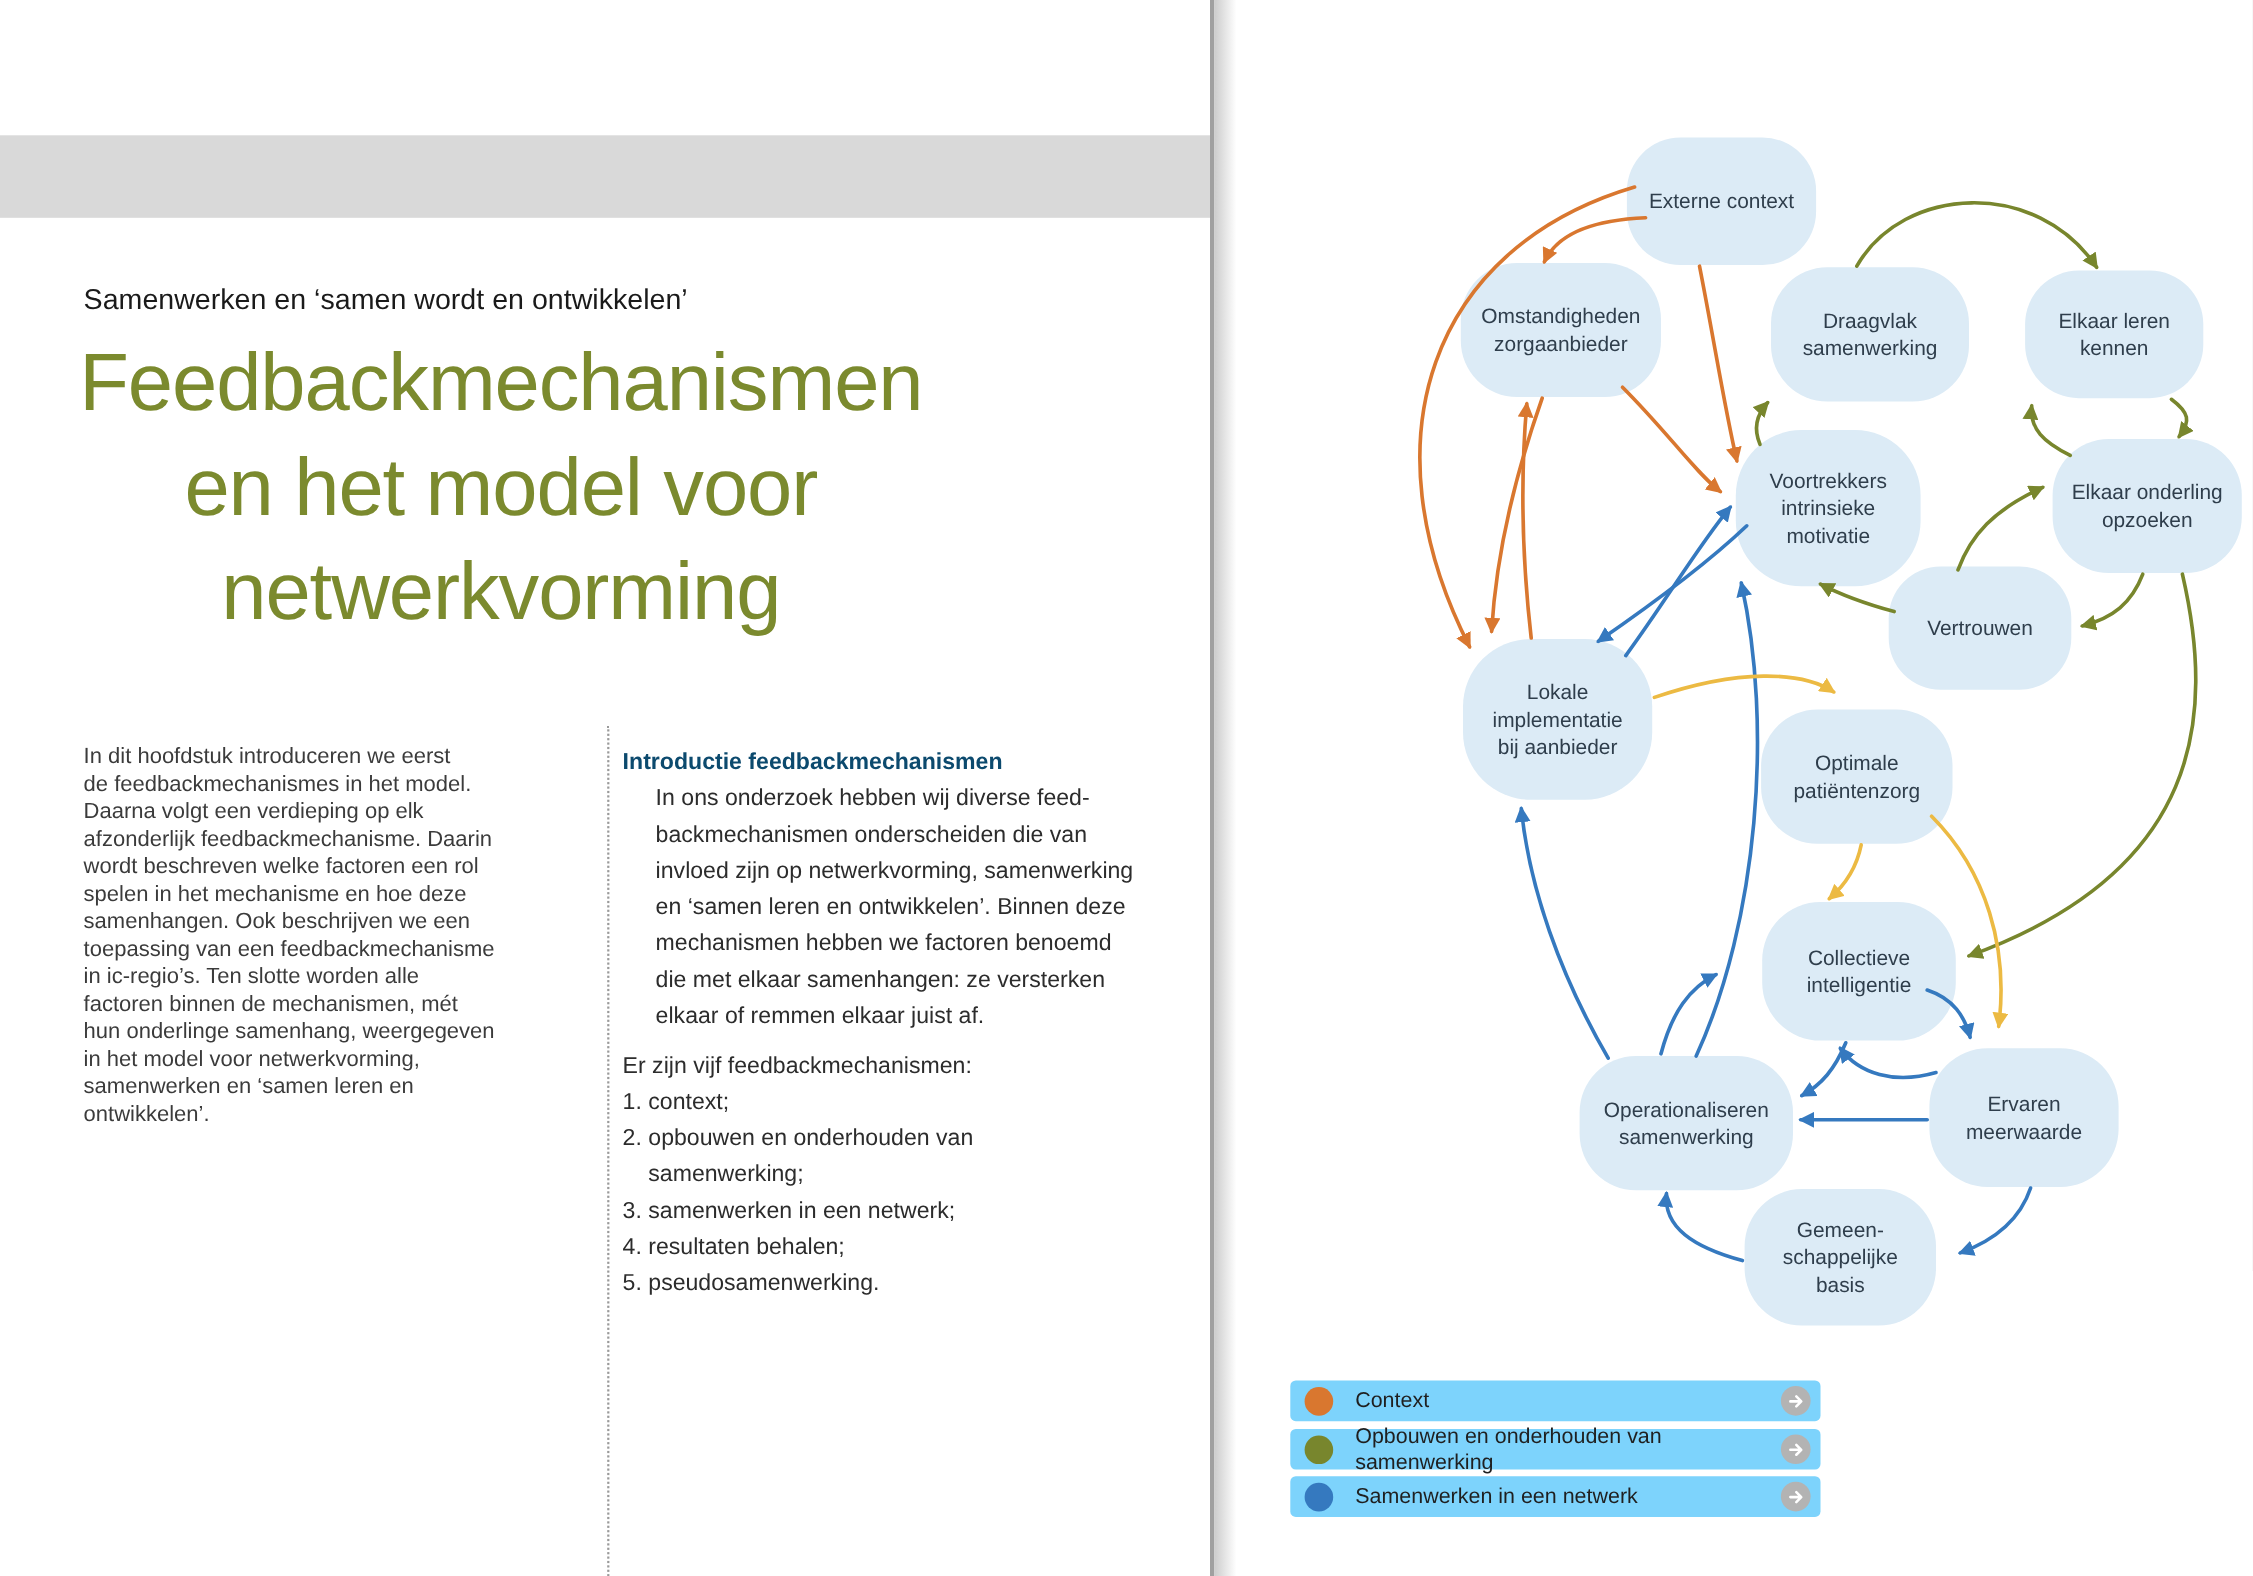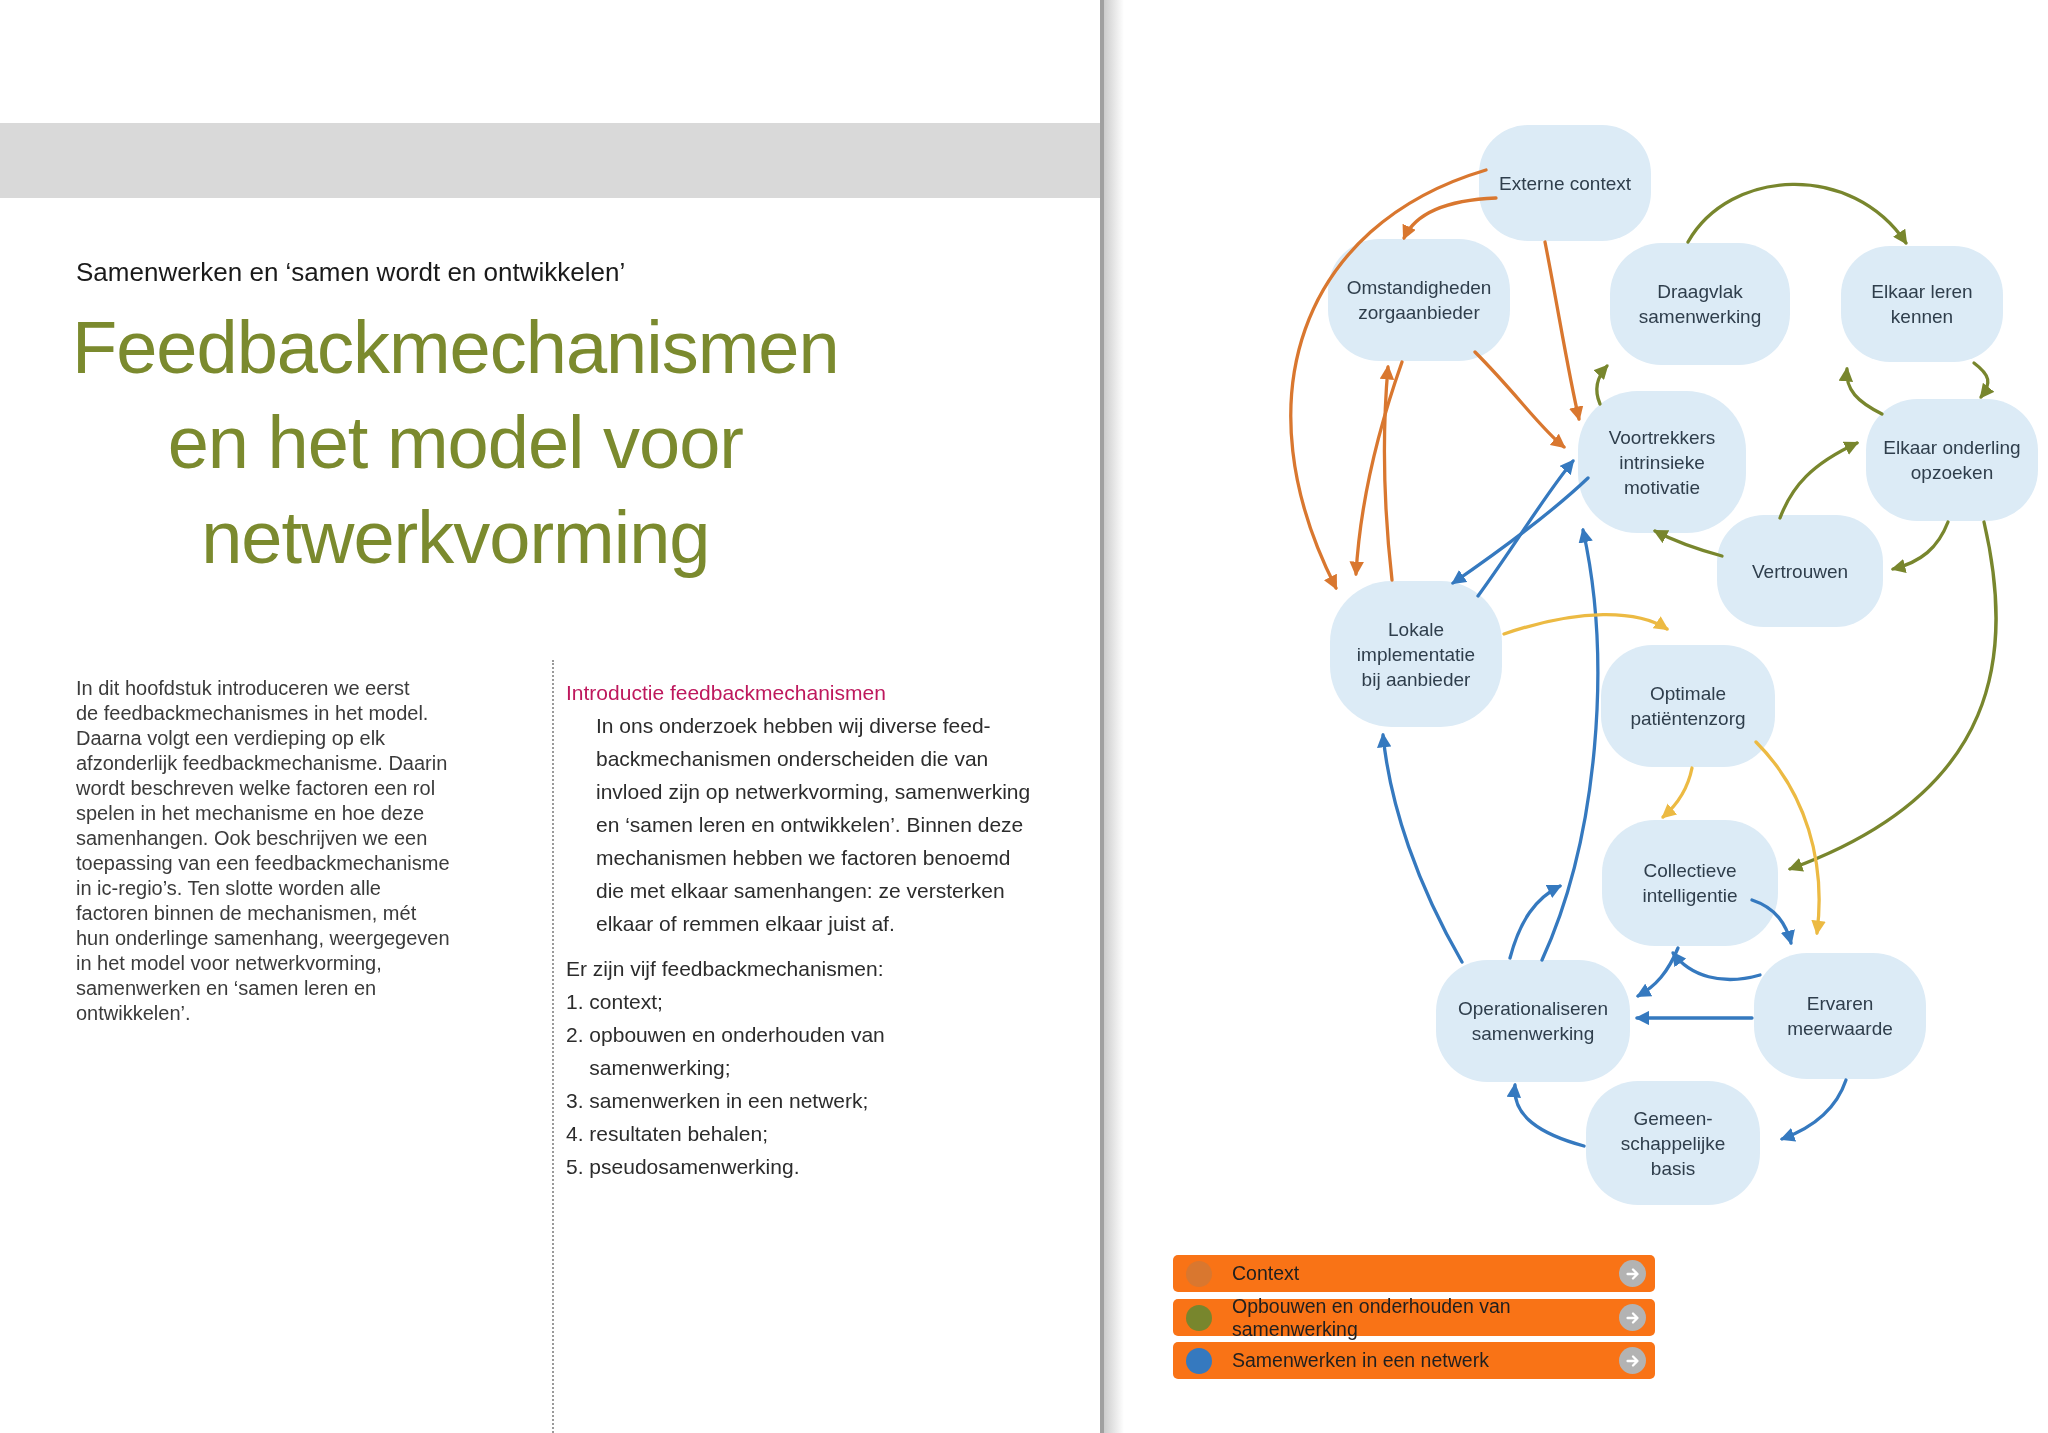--- a/index.html
+++ b/index.html
@@ -8,34 +8,34 @@
   
   .top-band{position:absolute;left:0;top:123px;width:1100px;height:75px;background:#d9d9d9;}
   .kicker{position:absolute;left:76px;top:257px;font-size:26px;color:#1a1a1a;}
   .page-title{position:absolute;left:72px;top:300px;font-size:74px;line-height:95px;
               color:#7b8a2e;letter-spacing:-1px;white-space:pre-line;text-align:center;}
   .col1{position:absolute;left:76px;top:676px;width:465px;font-size:20px;line-height:25px;
         color:#3b3b3b;white-space:pre-wrap;}
   .col-divider{position:absolute;left:552px;top:660px;height:773px;width:0;
                border-left:2px dotted #9a9a9a;}
   .col2{position:absolute;left:566px;top:676px;width:480px;font-size:21px;line-height:33px;color:#2c2c2c;}
-  .col2 .heading{font-weight:normal;color:#be185d;}
+  .col2 .heading{font-weight:bold;color:#0c4a6e;}
   .col2 .para{white-space:pre-wrap;margin-left:30px;}
   .col2 .listblock{white-space:pre-wrap;margin-top:12px;}
   
   .gutter-line{position:absolute;left:1100px;top:0;width:4px;height:1433px;background:#a0a0a0;}
   .gutter-shadow{position:absolute;left:1104px;top:0;width:20px;height:1433px;
                  background:linear-gradient(to right,#cccccc,rgba(255,255,255,0));}
   
   #diagram-svg{position:absolute;left:0;top:0;width:2048px;height:1433px;}
   .node-rect{fill:#dcebf6;}
   .node-label{fill:#2f3e4c;font-size:19px;font-family:"Liberation Sans", sans-serif;text-anchor:middle;}
   .edge{fill:none;stroke-width:3.3px;stroke-linecap:round;}
   
-  .legend-row{position:absolute;left:1173px;width:482px;height:37px;background:#f97316;
+  .legend-row{position:absolute;left:1173px;width:482px;height:37px;background:#7dd3fc;
               border-radius:5px;display:flex;align-items:center;}
   .legend-dot{width:26px;height:26px;border-radius:50%;margin-left:13px;flex:0 0 auto;}
   .legend-label{margin-left:20px;font-size:19.5px;color:#1f1f1f;flex:1 1 auto;}
   .legend-btn{width:27px;height:27px;border-radius:50%;background:#b3b3b3;margin-right:9px;
               flex:0 0 auto;display:flex;align-items:center;justify-content:center;border:none;padding:0;cursor:pointer;}
   .legend-btn svg{display:block;}
 </style>
 </head>
 <body>
 

